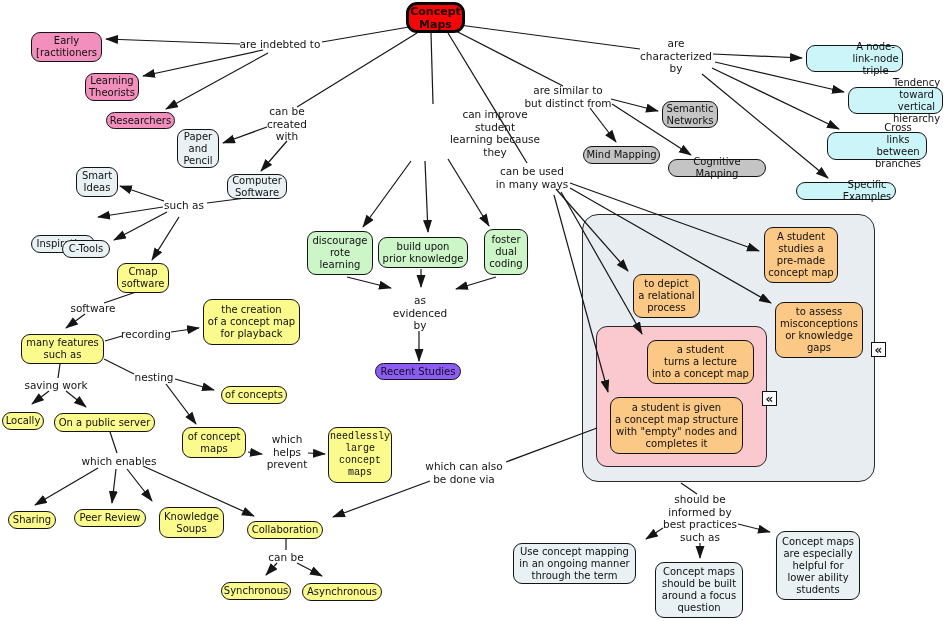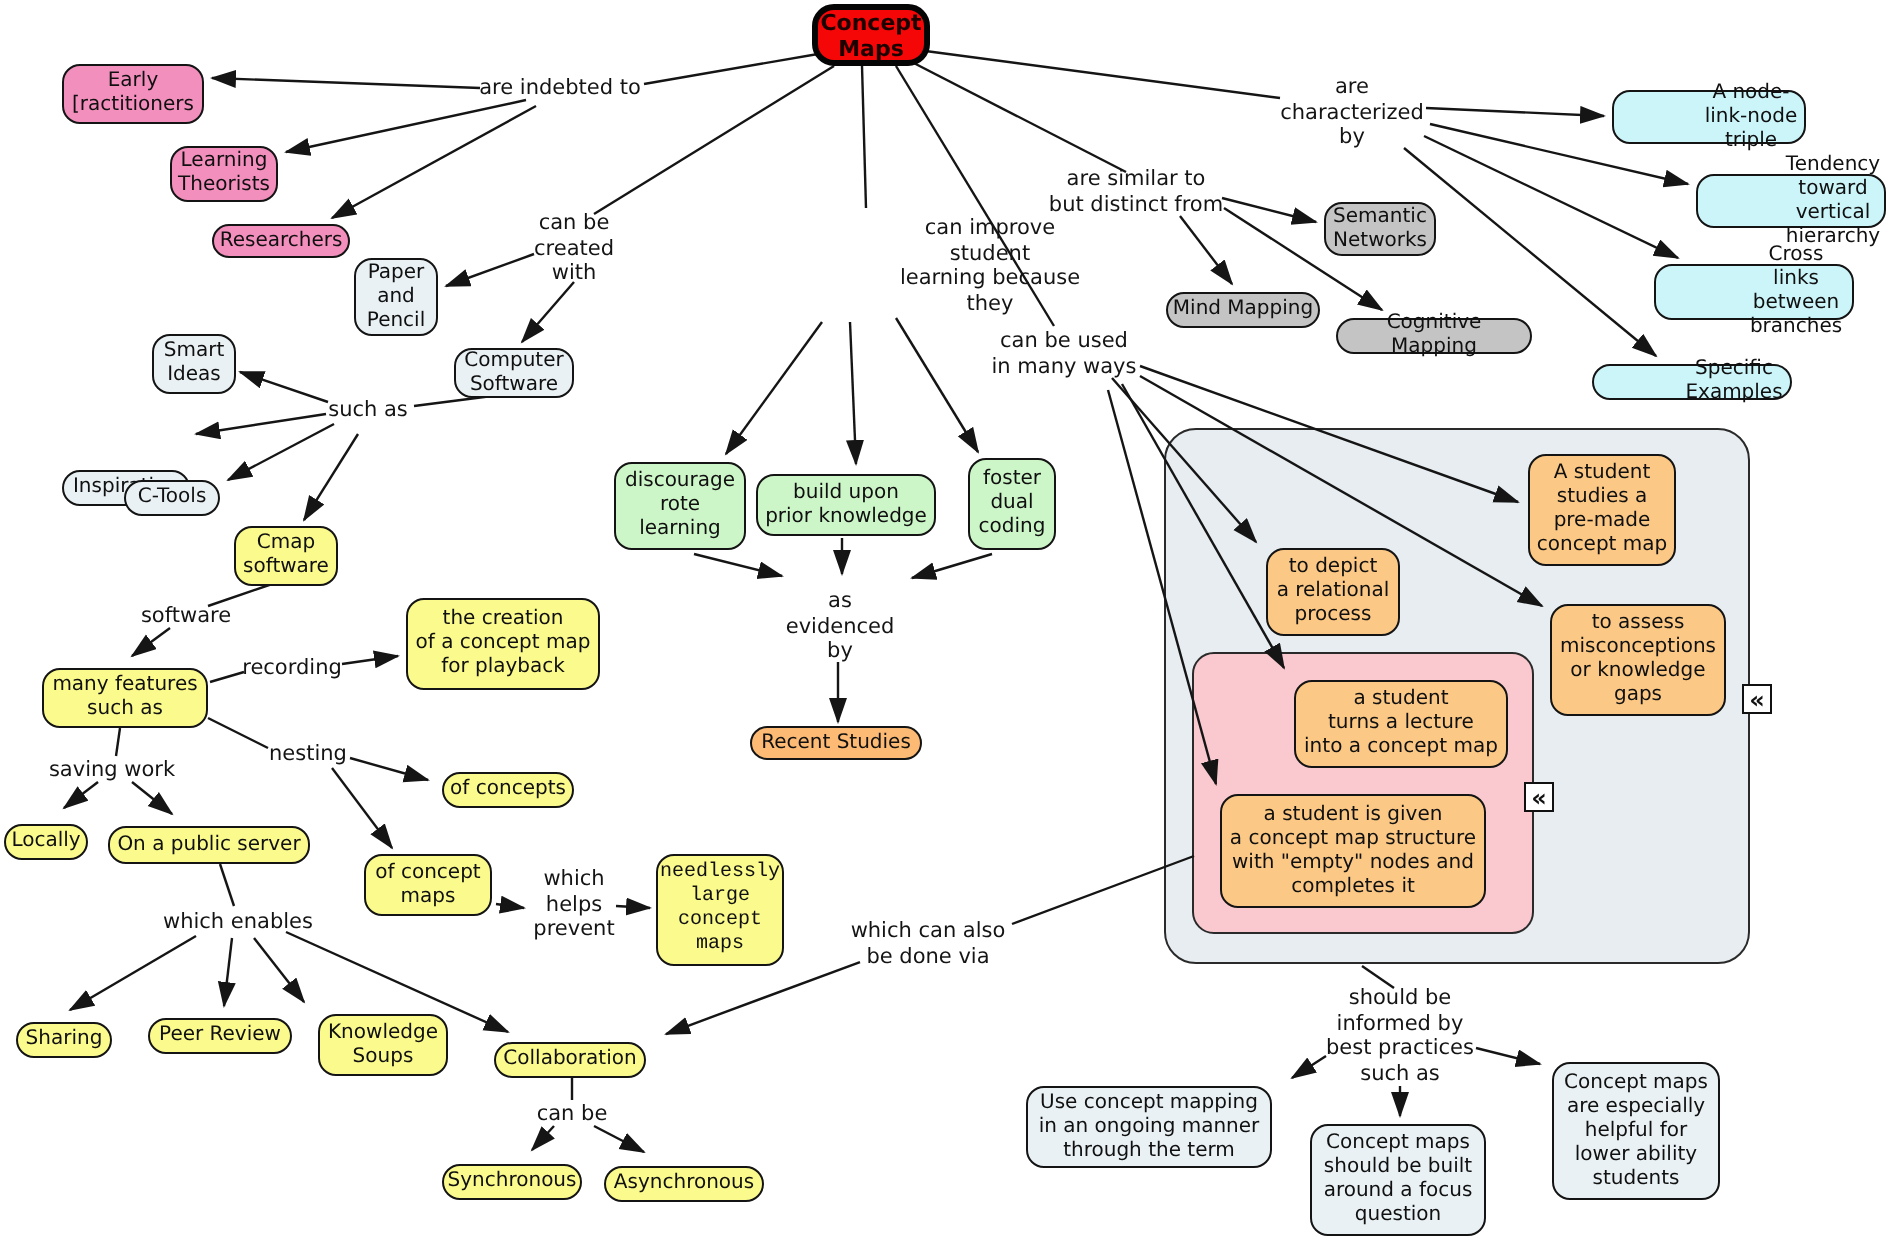--- a/index.html
+++ b/index.html
@@ -20,21 +20,21 @@
   }
   .s-red{background:#f50707;border:3px solid #050505;border-radius:11px;
          font-weight:bold;font-size:11px;line-height:13px;color:#1d0000;}
   .s-pink{background:#f28fbc;}
   .s-ltblue{background:#e9f1f4;}
   .s-yellow{background:#fbfa8d;}
   .s-green{background:#cdf6c8;}
   .s-cyan{background:#ccf5fa;padding-left:44px;}
   .s-gray{background:#c4c4c4;}
   .s-orange{background:#fbc885;}
-  .s-white{background:#fdba74;}
+  .s-white{background:#8b5cf6;}
   .link-label{
     position:absolute;z-index:3;transform:translate(-50%,-50%);
     text-align:center;white-space:pre-line;
     font-size:10.5px;line-height:12.5px;color:#141414;
   }
   .chev{
     position:absolute;z-index:4;width:15px;height:15px;box-sizing:border-box;
     background:#ffffff;border:1.6px solid #111;
     display:flex;align-items:center;justify-content:center;
     font-size:12px;font-weight:bold;color:#111;line-height:1;

